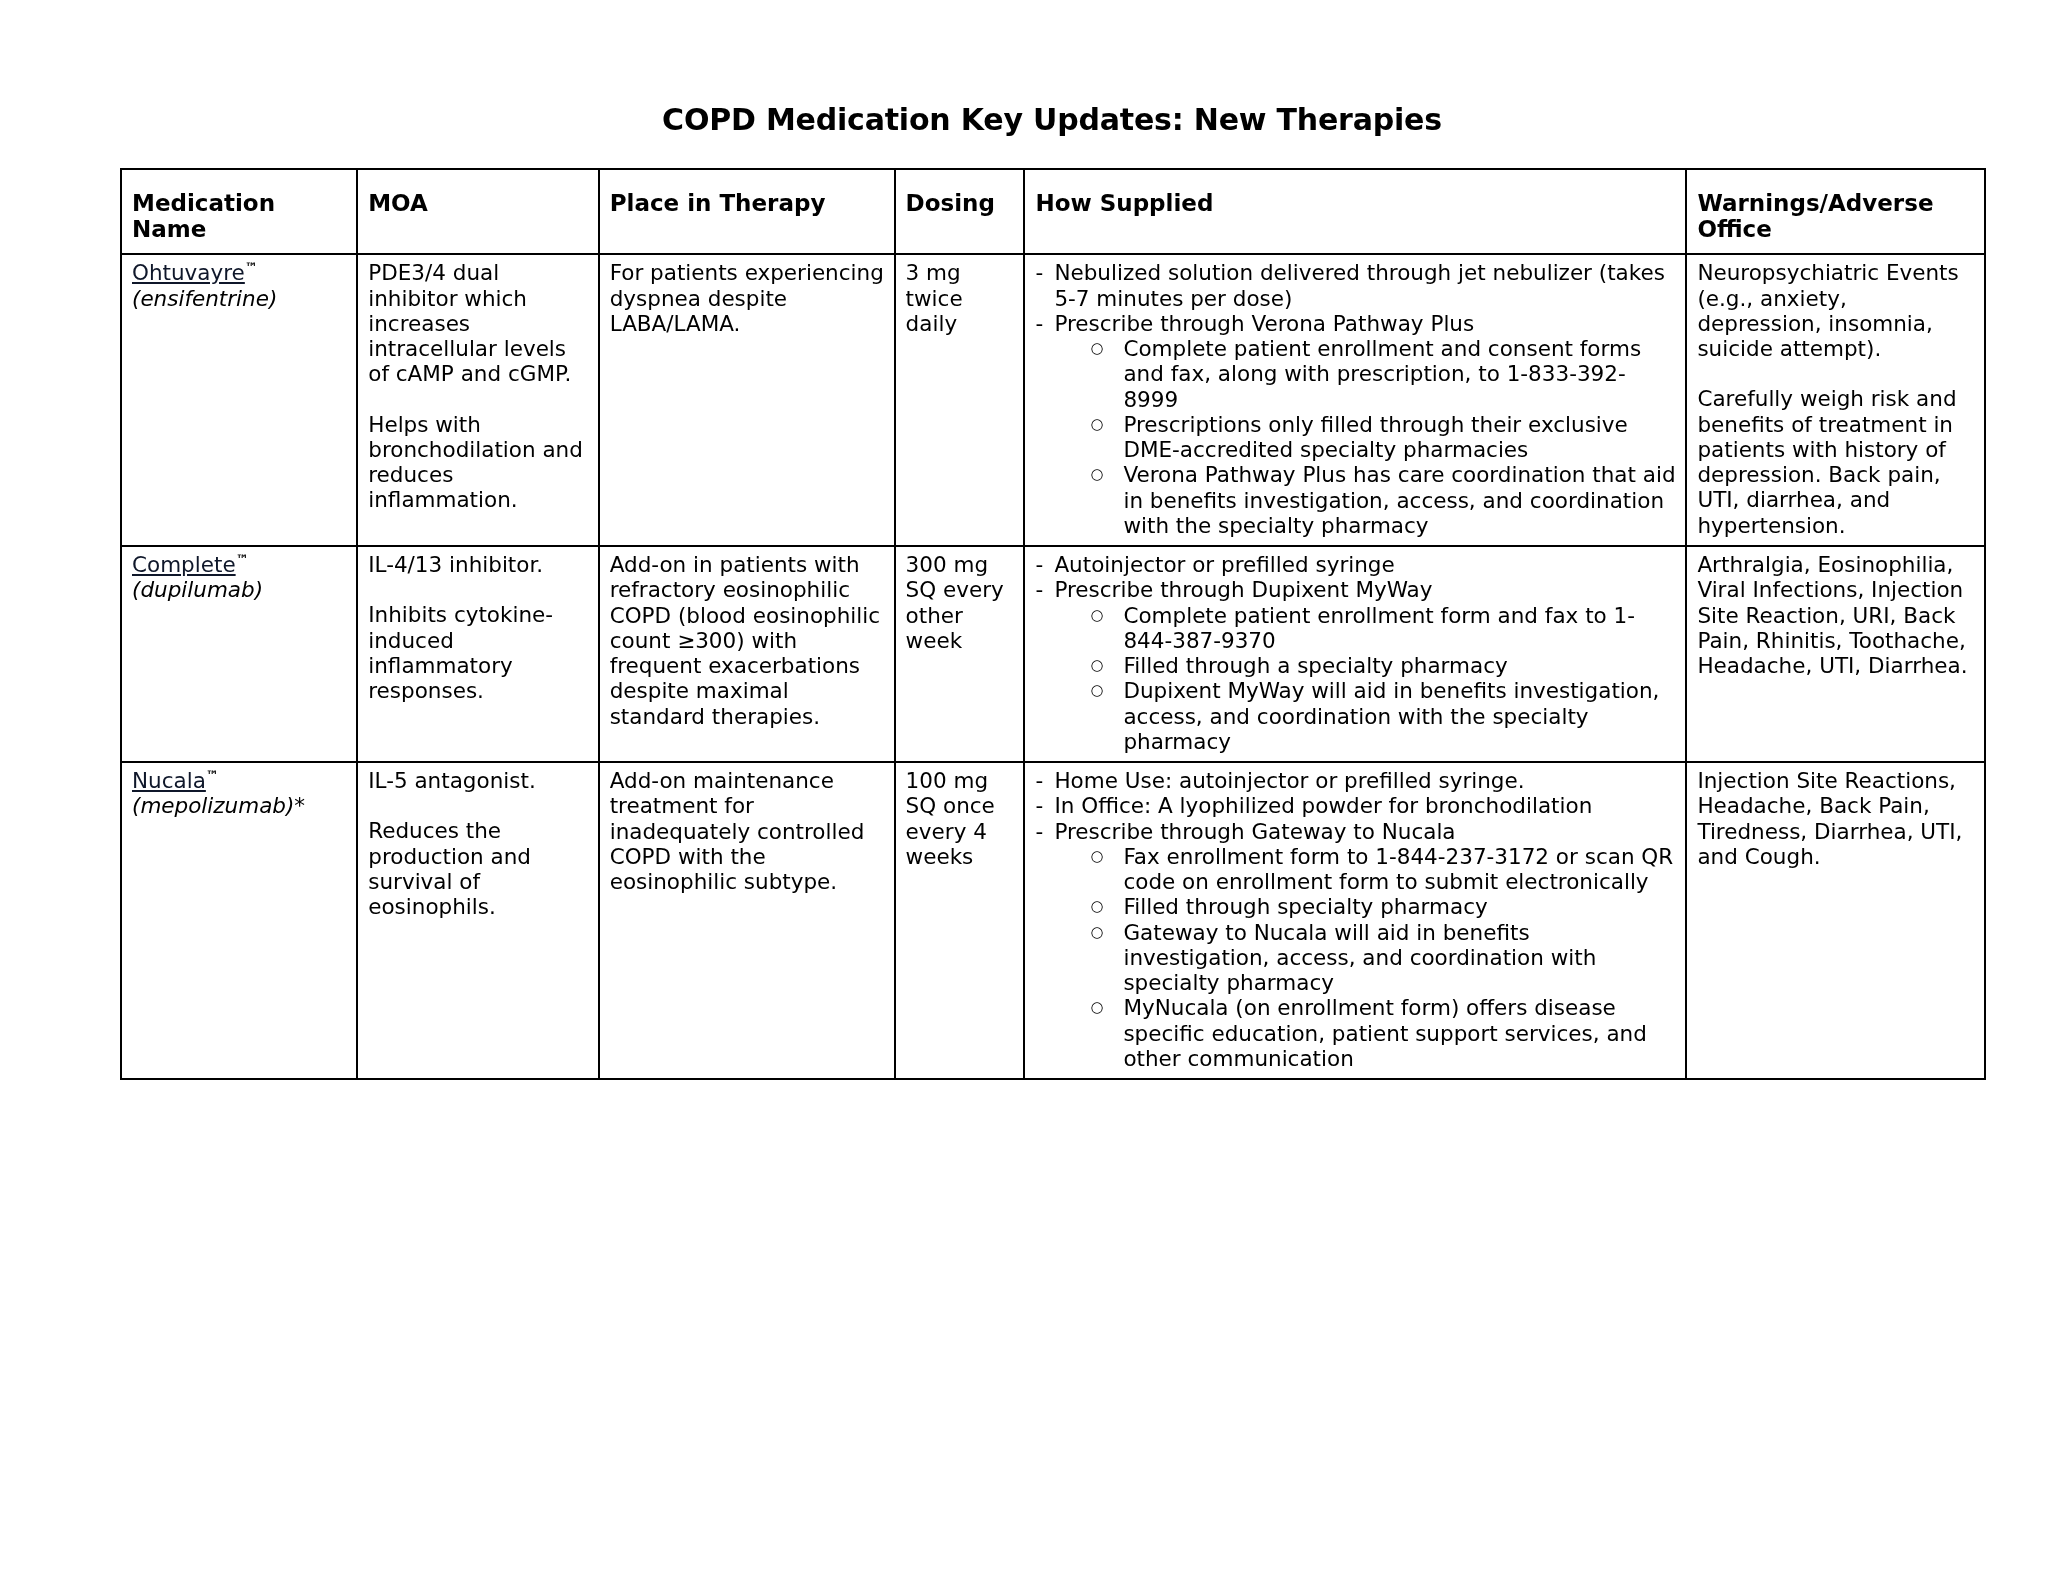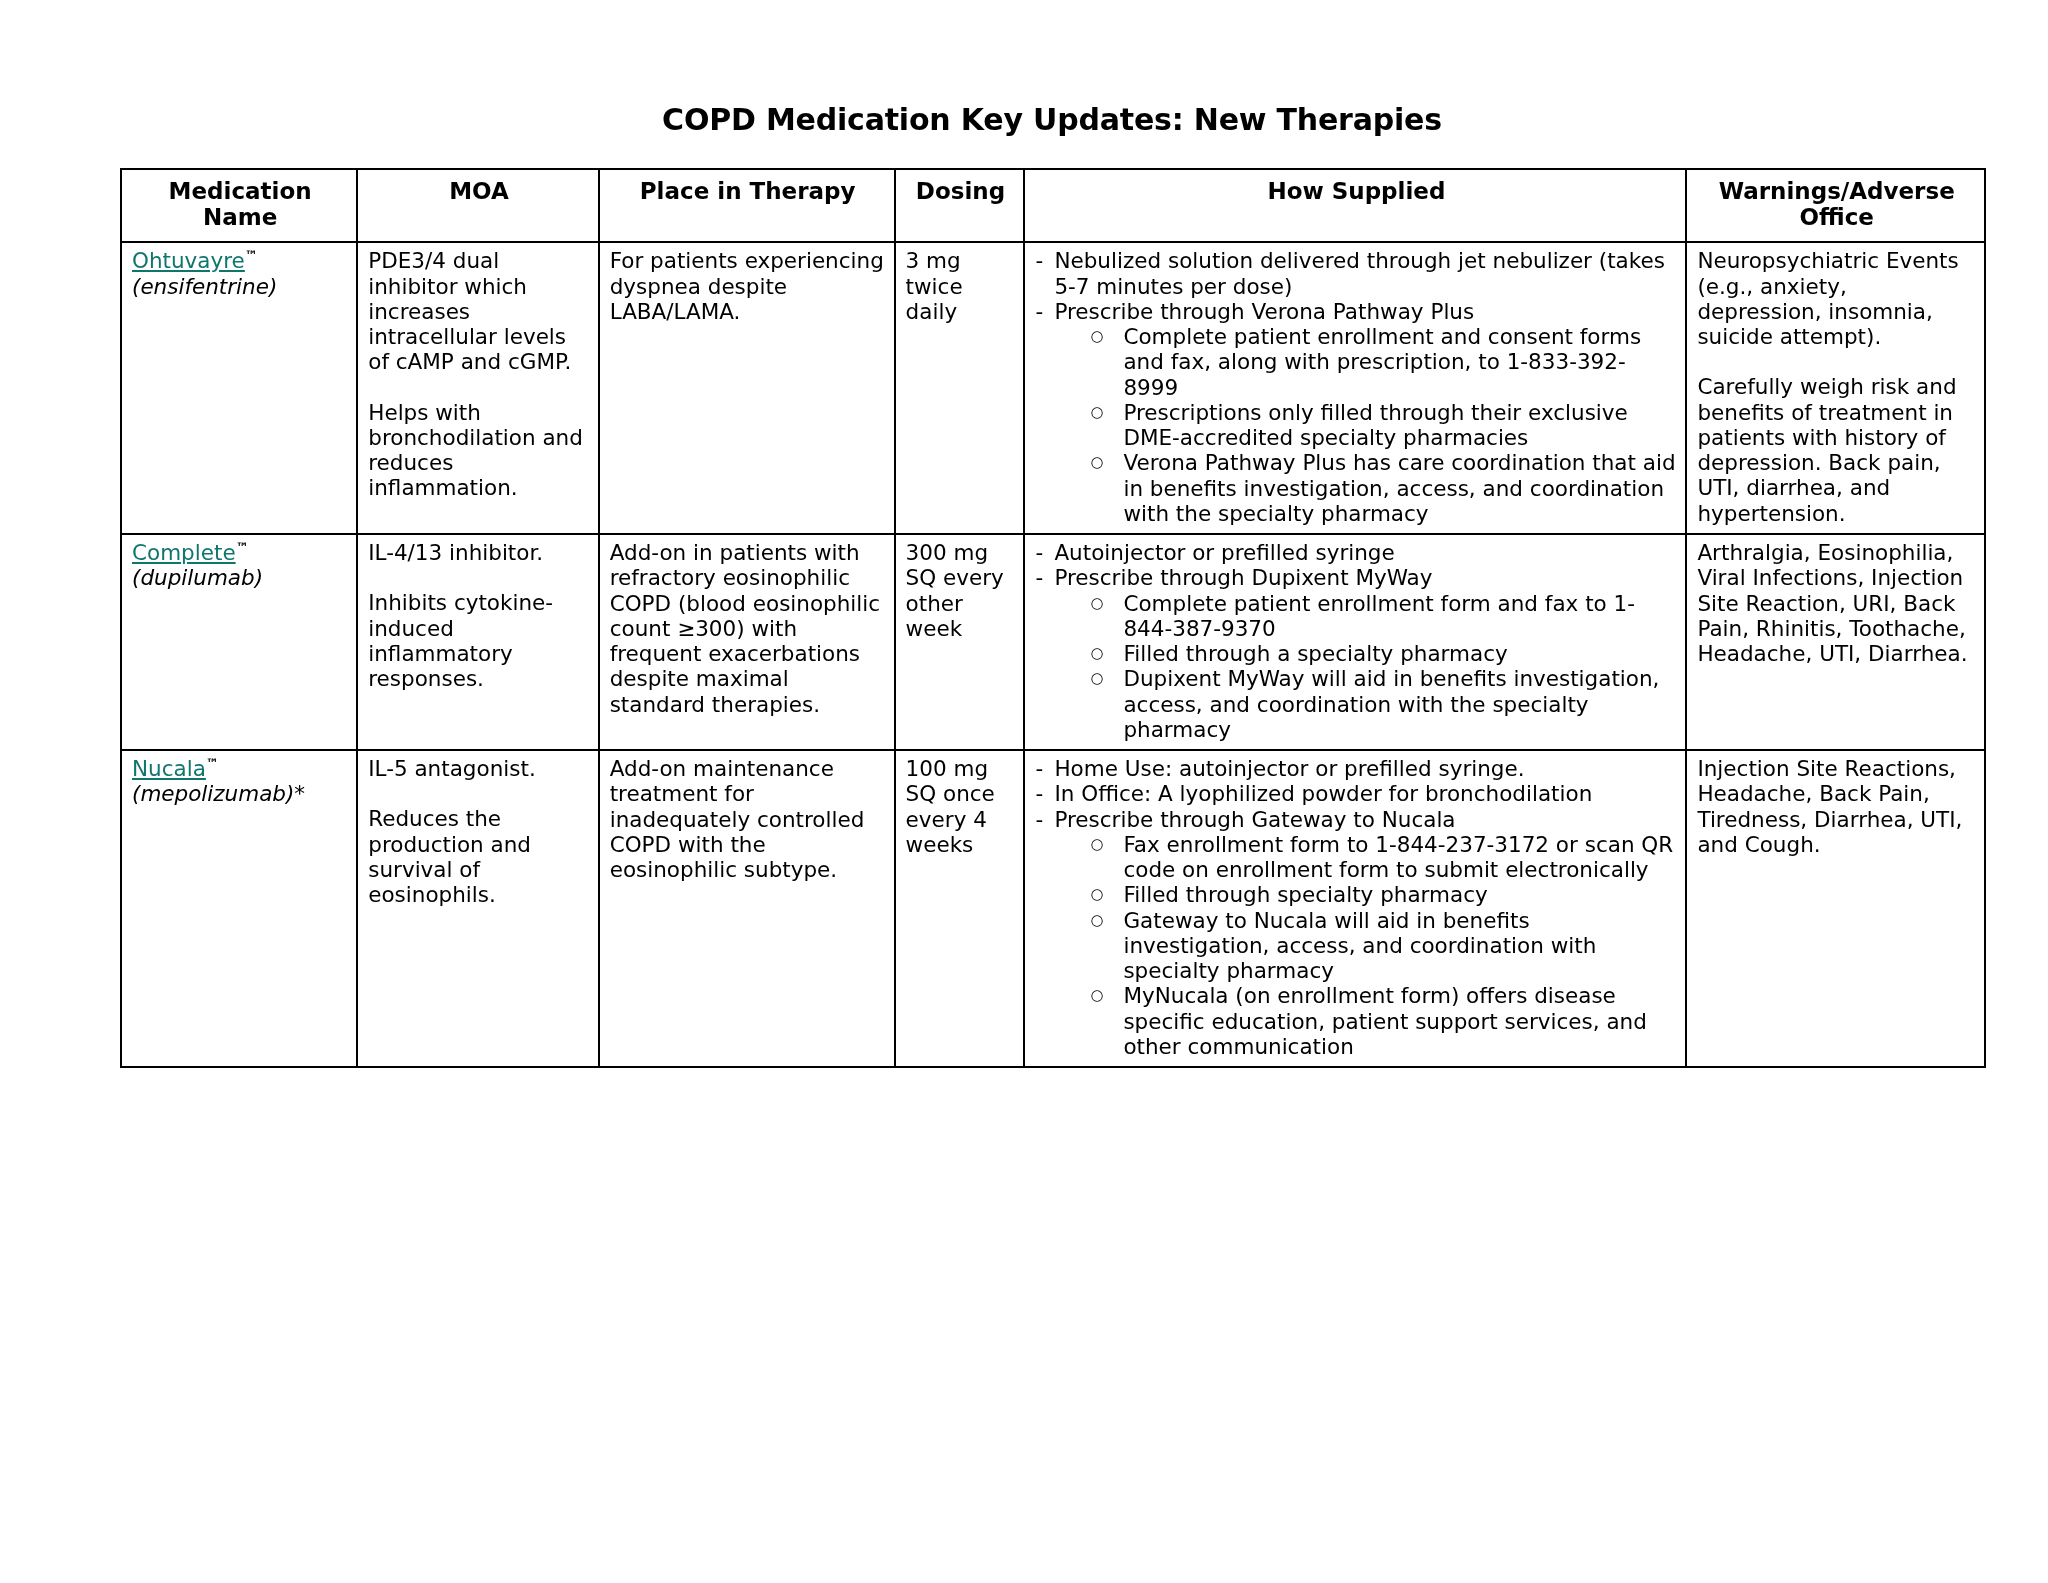--- a/index.html
+++ b/index.html
@@ -45,34 +45,33 @@
     padding: 5px 8px 7px 10px;
     font-size: 21.5px;
     line-height: 1.175;
     text-align: left;
     font-weight: normal;
   }
   table.med-table thead th {
     font-weight: bold;
     font-size: 23px;
     line-height: 1.17;
-    padding-top: 8px;
+    padding-top: 20px;
     padding-bottom: 10px;
-    text-align: center;
   }
   
   .c-name   { width: 182px; }
   .c-moa    { width: 186px; }
   .c-place  { width: 228px; }
   .c-dose   { width: 100px; }
   .c-supply { width: 510px; }
   .c-warn   { width: 230px; }
 
   .med-link {
-    color: #0f766e;
+    color: #0f172a;
     text-decoration: underline;
     text-underline-offset: 2px;
   }
   .tm {
     font-size: 13px;
     vertical-align: super;
     line-height: 0;
     letter-spacing: 0.3px;
     font-weight: bold;
   }

